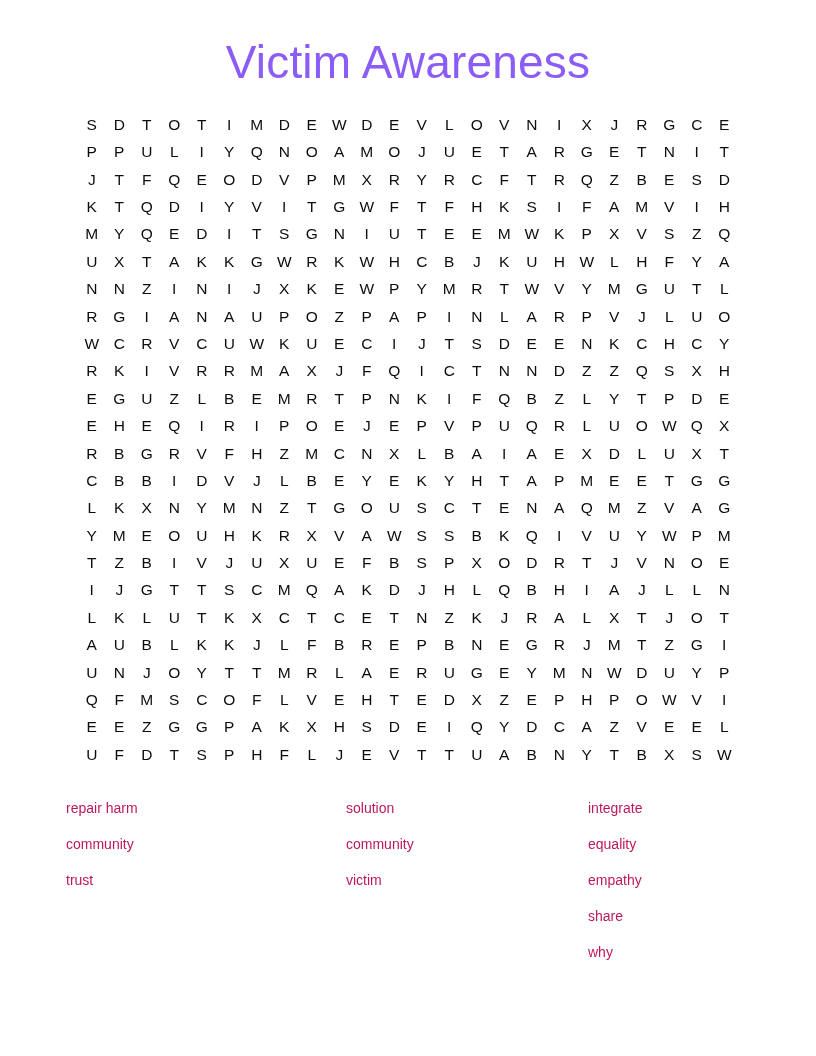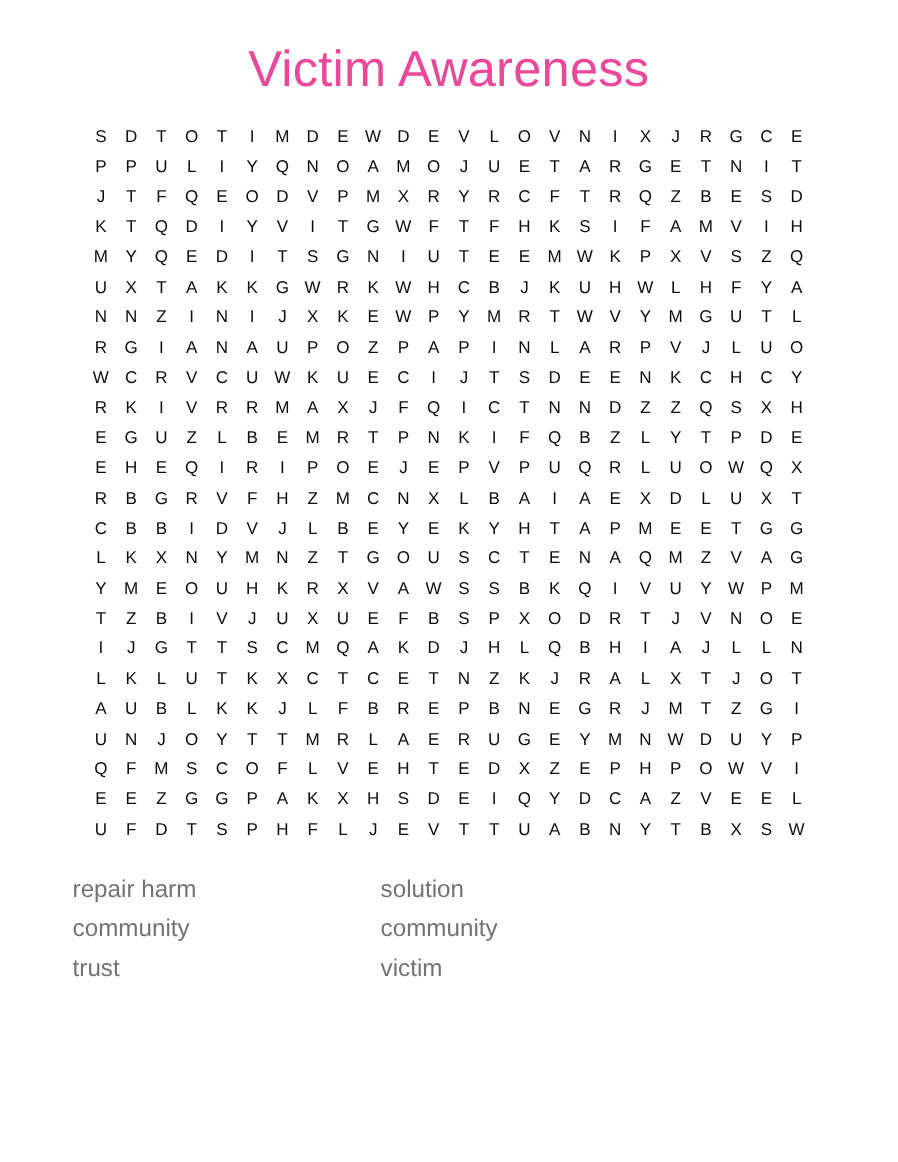--- a/index.html
+++ b/index.html
@@ -27,21 +27,21 @@
 
   
   .puzzle-title {
     margin: 0;
     padding-top: 36px;
     font-size: 46px;
     font-weight: normal;
     letter-spacing: 0.2px;
     line-height: 1.15;
     text-align: center;
-    color: #ec4899;
+    color: #8b5cf6;
   }
 
   
   .grid-wrap {
     margin-top: 22px;
     width: 660px;
   }
   .grid {
     display: flex;
     flex-direction: column;
@@ -68,23 +68,23 @@
     grid-template-columns: 240px 240px 220px;
     column-gap: 0px;
     padding-left: 8px;
     box-sizing: border-box;
   }
   .word-col {
     display: flex;
     flex-direction: column;
   }
   .word {
-    font-size: 22px;
+    font-size: 14px;
     line-height: 36px;
-    color: #737373;
+    color: #be185d;
     white-space: nowrap;
   }
   .word-col-2 { padding-left: 40px; }
   .word-col-3 { padding-left: 42px; }
 </style>
 </head>
 <body>
 
 <div class="page">
 
@@ -723,15 +723,22 @@
       <div class="word-col word-col-1">
         <div class="word">repair harm</div>
         <div class="word">community</div>
         <div class="word">trust</div>
       </div>
       <div class="word-col word-col-2">
         <div class="word">solution</div>
         <div class="word">community</div>
         <div class="word">victim</div>
       </div>
+      <div class="word-col word-col-3">
+        <div class="word">integrate</div>
+        <div class="word">equality</div>
+        <div class="word">empathy</div>
+        <div class="word">share</div>
+        <div class="word">why</div>
+      </div>
     </div>
 
 </div>
 
 </body></html>

